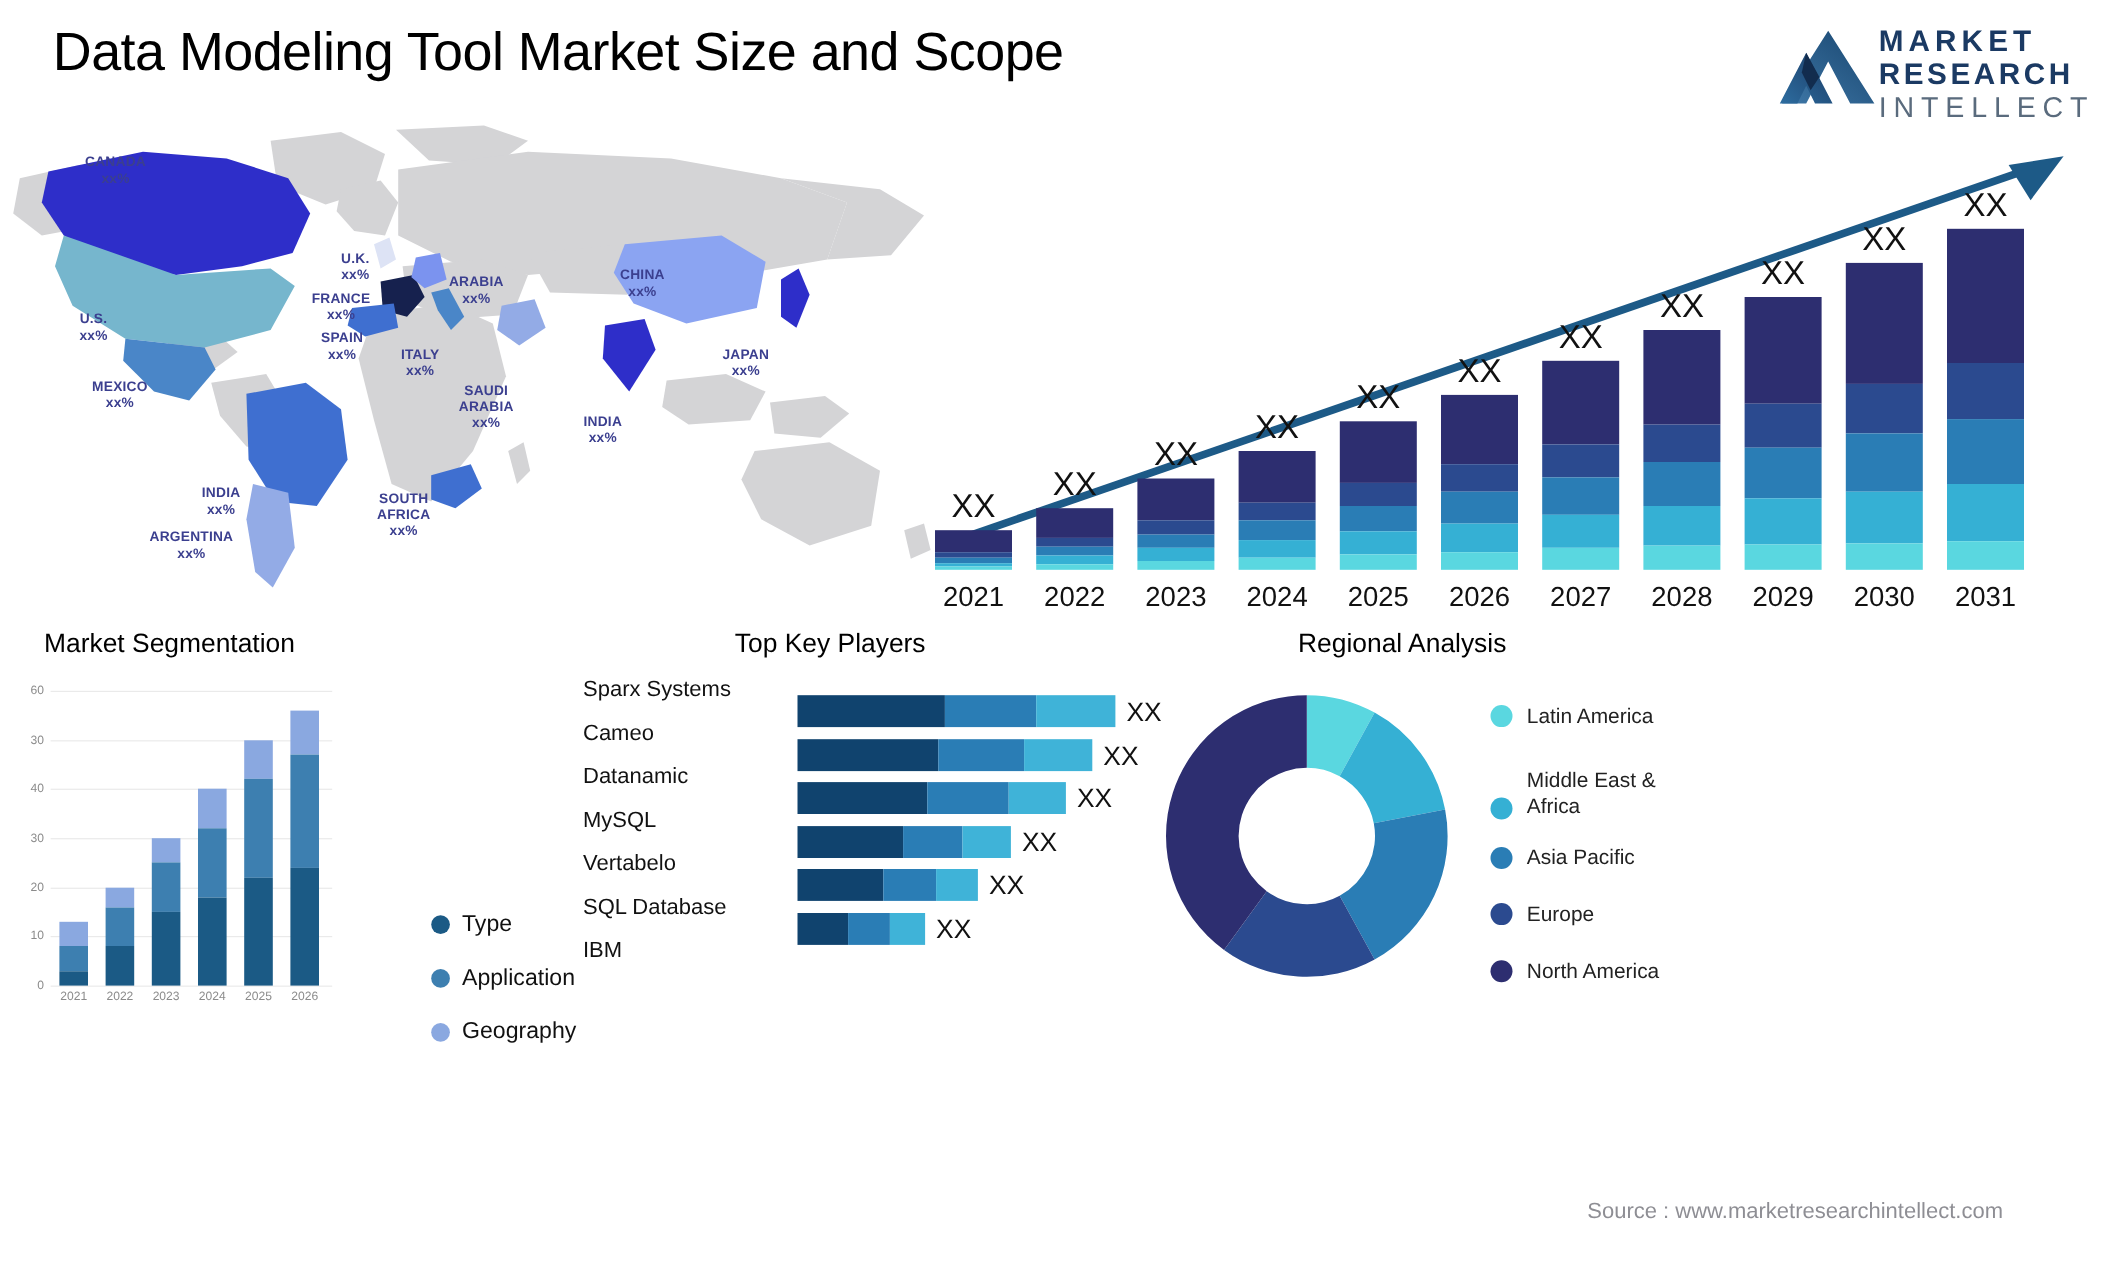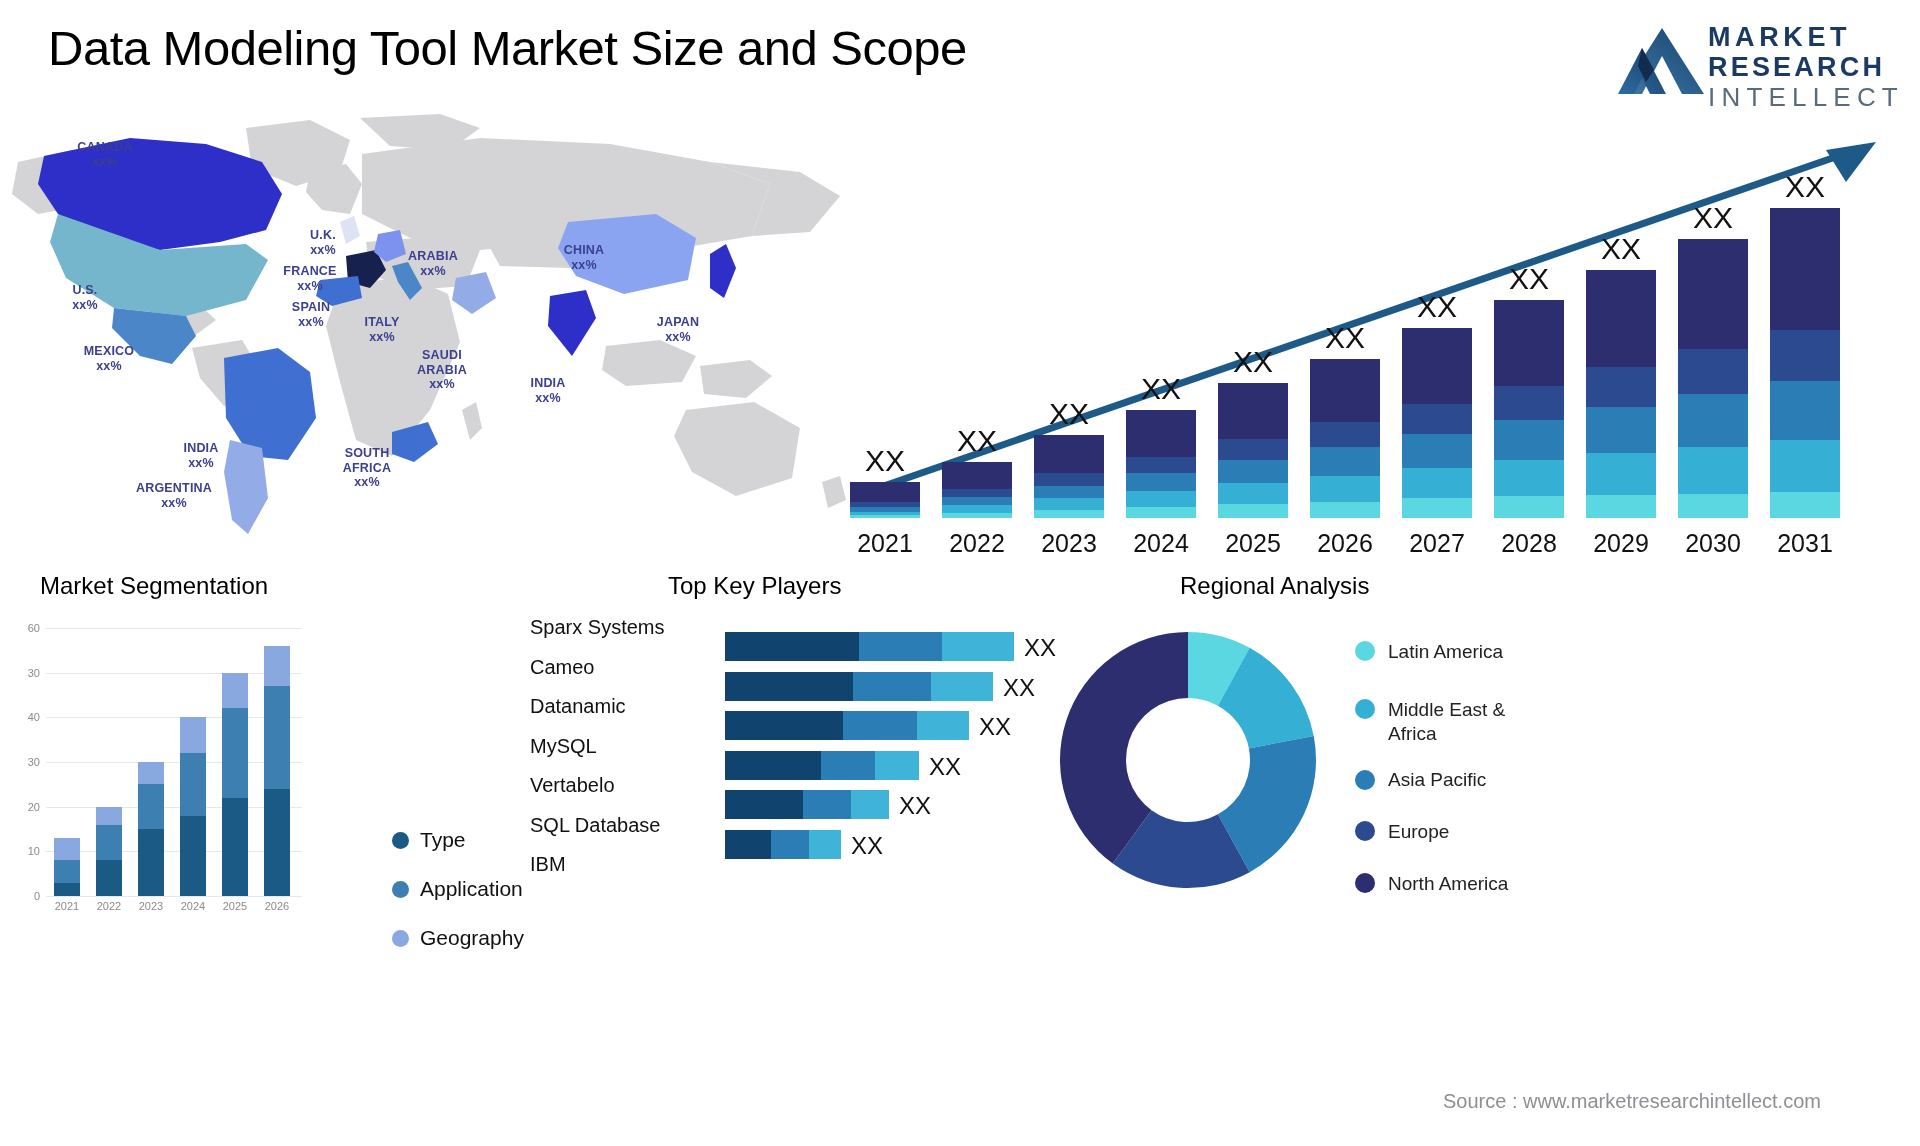--- a/index.html
+++ b/index.html
@@ -413,21 +413,21 @@
       <path d="M 191.66447028501955 17.83274495438546 A 128 128 0 0 1 255.73276809327217 106.01519173302725 L 190.9018095451787 118.38235849568508 A 62 62 0 0 0 159.86872779430635 75.66898583728046 Z" fill="#35b0d4"></path>
       <path d="M 255.73276809327217 106.01519173302725 A 128 128 0 0 1 191.66447028501955 242.16725504561452 L 159.86872779430635 184.33101416271955 A 62 62 0 0 0 190.9018095451787 118.38235849568508 Z" fill="#2a7db5"></path>
       <path d="M 191.66447028501955 242.16725504561452 A 128 128 0 0 1 54.76348770656345 233.55417527999327 L 93.55731435786667 180.15905365124675 A 62 62 0 0 0 159.86872779430635 184.33101416271955 Z" fill="#2b4a8f"></path>
       <path d="M 54.76348770656345 233.55417527999327 A 128 128 0 0 1 129.99999999999997 2 L 130 68 A 62 62 0 0 0 93.55731435786667 180.15905365124675 Z" fill="#2d2e70"></path>
     </svg></div>
 <div class="abs" id="donut-legend">
     <div class="r-legend-item" style="top: 0px; left: 0px;">
       <span class="r-dot" style="background: rgb(90, 215, 224);"></span>
       <span class="r-legend-label" style="max-width: 140px;">Latin America</span>
     </div>
-    <div class="r-legend-item" style="top: 58px; left: 0px;">
+    <div class="r-legend-item" style="top: 58px; left: 0px; align-items: flex-end;">
       <span class="r-dot" style="background: rgb(53, 176, 212);"></span>
       <span class="r-legend-label" style="max-width: 140px;">Middle East &amp; Africa</span>
     </div>
     <div class="r-legend-item" style="top: 128px; left: 0px; align-items: center;">
       <span class="r-dot" style="background: rgb(42, 125, 181);"></span>
       <span class="r-legend-label" style="max-width: 140px;">Asia Pacific</span>
     </div>
     <div class="r-legend-item" style="top: 180px; left: 0px;">
       <span class="r-dot" style="background: rgb(43, 74, 143);"></span>
       <span class="r-legend-label" style="max-width: 140px;">Europe</span>

